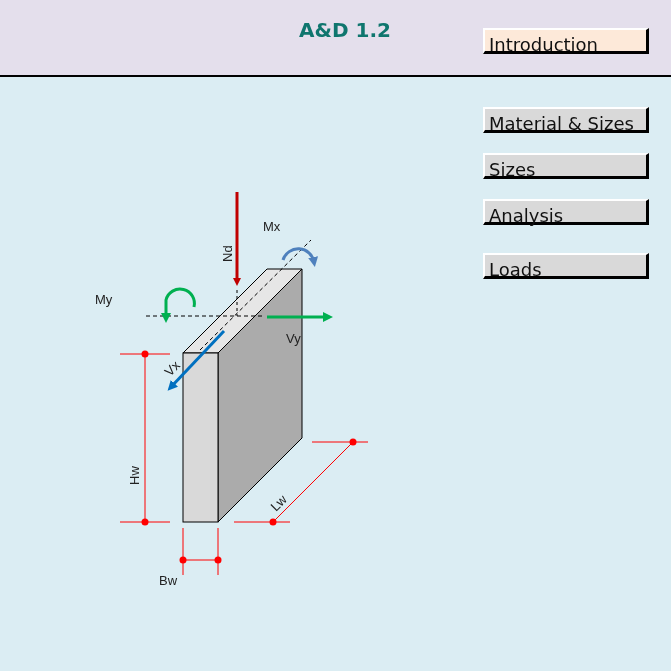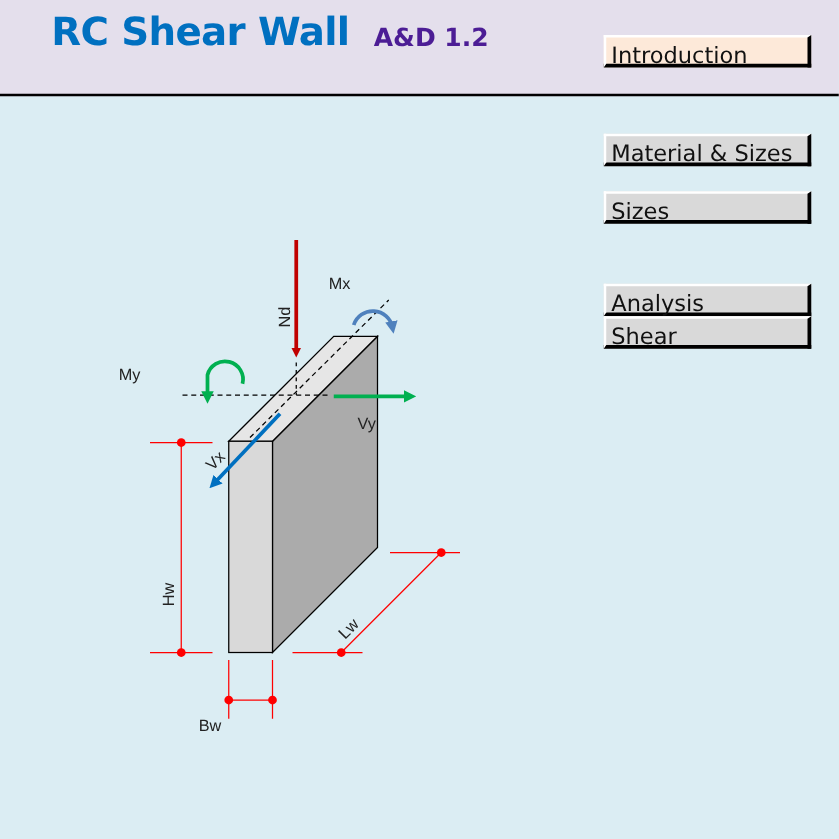--- a/index.html
+++ b/index.html
@@ -1,39 +1,38 @@
 <!DOCTYPE html>
 <html><head>
 <meta charset="utf-8">
 <style>
   html, body { margin:0; padding:0; }
   body { width:671px; height:671px; position:relative; overflow:hidden; background:#dbedf3; font-family:"Liberation Sans", sans-serif; }
   .header { position:absolute; left:0; top:0; width:671px; height:77px; background:#e4dfec; border-bottom:2px solid #000; box-sizing:border-box; }
   .title { position:absolute; left:41px; top:8px; font-family:"DejaVu Sans", sans-serif; font-weight:bold; font-size:31px; color:#0070c0; letter-spacing:-0.5px; }
-  .version { position:absolute; left:299px; top:18px; font-family:"DejaVu Sans", sans-serif; font-weight:bold; font-size:20px; color:#4c1d95; }
+  .version { position:absolute; left:299px; top:18px; font-family:"DejaVu Sans", sans-serif; font-weight:bold; font-size:20px; color:#0f766e; }
   .nav-btn { position:absolute; left:483px; width:166px; height:26px; box-sizing:border-box;
     background:#d9d9d9; border-top:2px solid #fff; border-left:2px solid #fff; border-right:3px solid #000; border-bottom:3px solid #000;
     font-family:"DejaVu Sans", sans-serif; font-size:18px; color:#111; padding:4px 0 0 4px; cursor:pointer; }
   .nav-btn.intro { background:#fde9d9; }
   .diagram { position:absolute; left:0; top:0; }
   .lbl { font-family:"Liberation Sans", sans-serif; font-size:13px; fill:#222; }
 </style>
 </head>
 <body>
 
 <div class="header">
-  <div class="title">RC Shear Wall</div>
   <div class="version">A&amp;D  1.2</div>
 </div>
 
 <div class="nav-btn intro" style="top:28px;">Introduction</div>
 <div class="nav-btn" style="top:107px;">Material &amp; Sizes</div>
 <div class="nav-btn" style="top:153px;">Sizes</div>
-<div class="nav-btn" style="top:199px;margin-top:28px;">Analysis</div>
-<div class="nav-btn" style="top:253px;">Shear</div>
+<div class="nav-btn" style="top:199px;">Analysis</div>
+<div class="nav-btn" style="top:253px;">Loads</div>
 
 <svg class="diagram" width="671" height="671" viewBox="0 0 671 671">
   <defs>
     <marker id="arR" markerWidth="8" markerHeight="8" refX="4" refY="4" orient="auto" markerUnits="userSpaceOnUse" viewBox="0 0 8 8">
         <path d="M0,0 L8,4 L0,8 z" fill="#c00000"></path>
       </marker>
     <marker id="arG" markerWidth="10" markerHeight="10" refX="5" refY="5" orient="auto" markerUnits="userSpaceOnUse" viewBox="0 0 10 10">
         <path d="M0,0 L10,5 L0,10 z" fill="#00b050"></path>
       </marker>
     <marker id="arB" markerWidth="10" markerHeight="10" refX="5" refY="5" orient="auto" markerUnits="userSpaceOnUse" viewBox="0 0 10 10">

